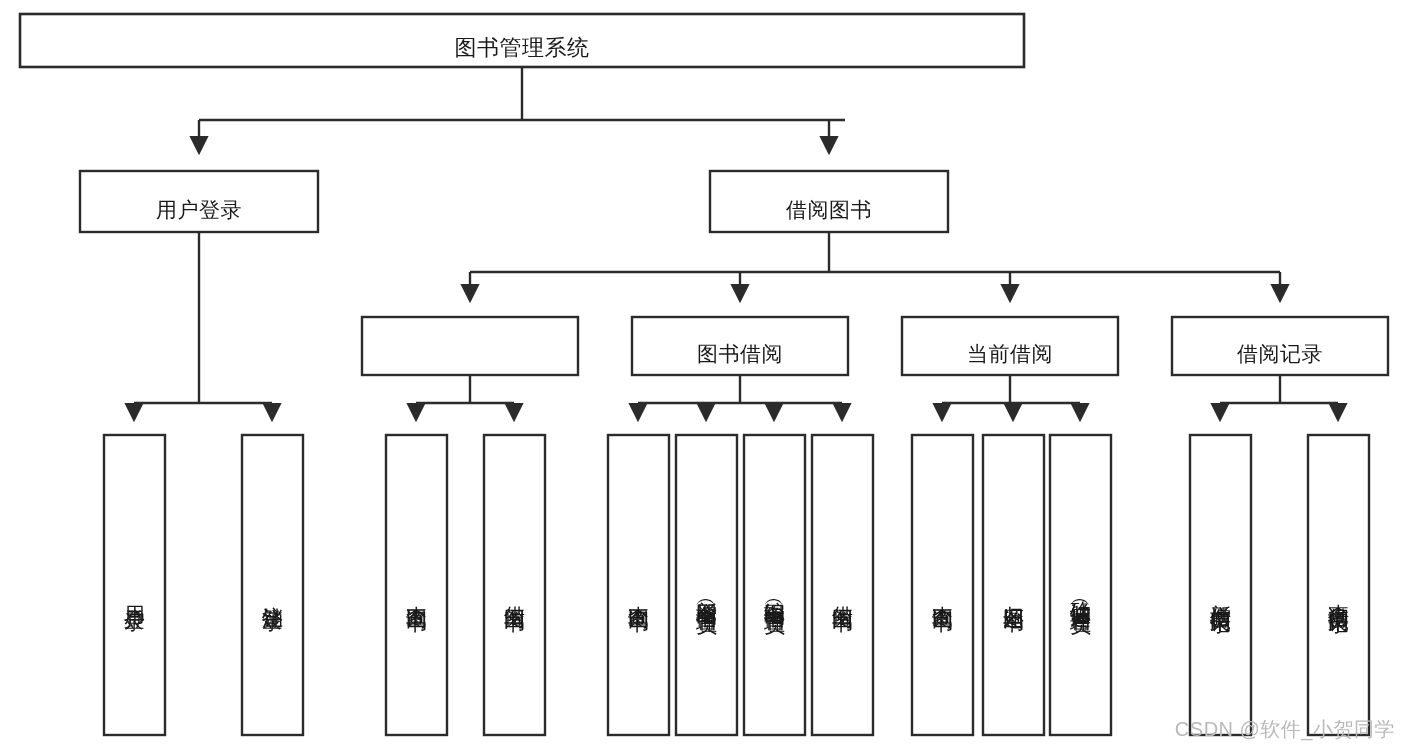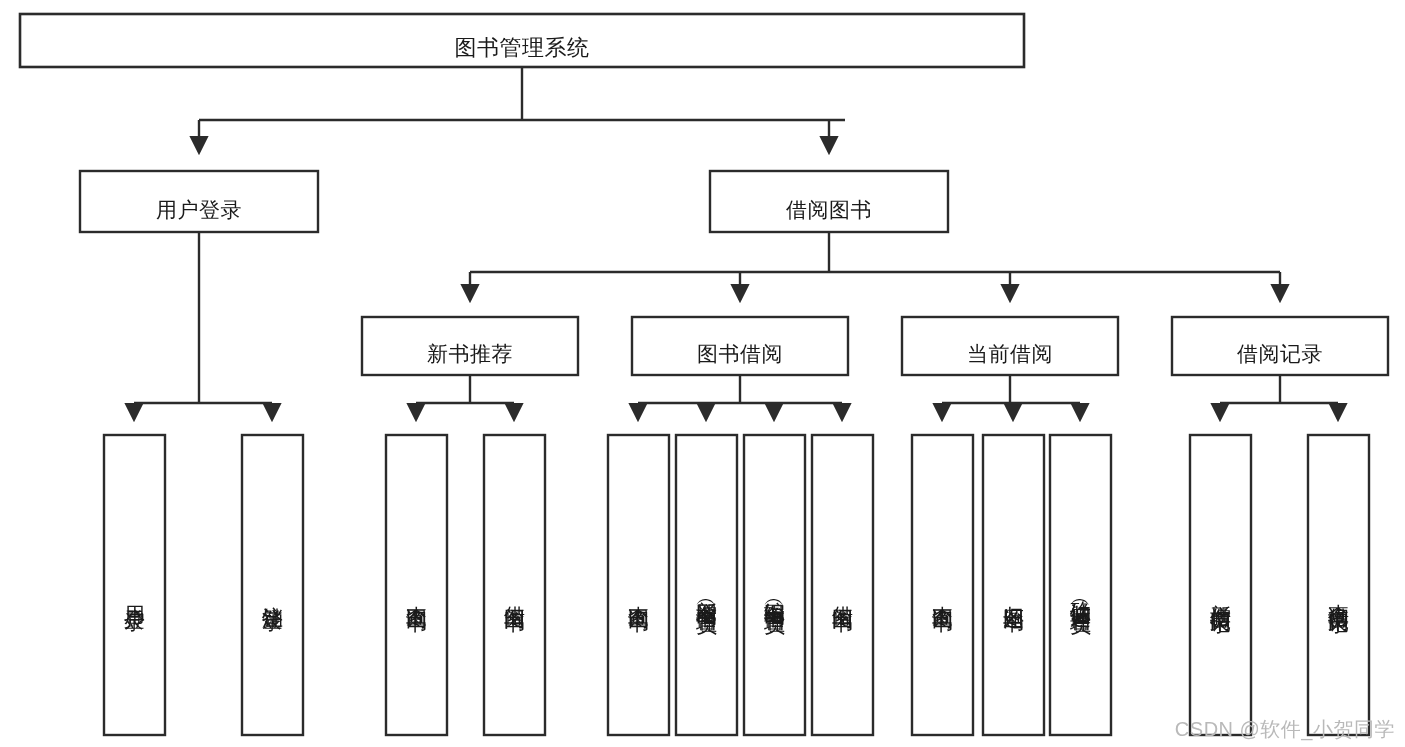--- a/index.html
+++ b/index.html
@@ -180,21 +180,20 @@
   </svg>
 
   <div class="hit-layer">
 
     <div class="node-label horizontal root-label" style="left:20px; top:14px; width:1004px; height:53px;">图书管理系统</div>
 
     <div class="node-label horizontal" style="left:80px; top:171px; width:238px; height:61px;">用户登录</div>
 
     <div class="node-label horizontal" style="left:710px; top:171px; width:238px; height:61px;">借阅图书</div>
 
-    <div class="node-label horizontal" style="left:362px; top:317px; width:216px; height:58px;">新书推荐</div>
 
     <div class="node-label horizontal" style="left:902px; top:317px; width:216px; height:58px;">当前借阅</div>
 
     <div class="node-label horizontal" style="left:632px; top:317px; width:216px; height:58px;">图书借阅</div>
 
     <div class="node-label horizontal" style="left:1172px; top:317px; width:216px; height:58px;">借阅记录</div>
 
     <div class="node-label vertical" style="left:104px; top:435px; width:61px; height:300px;">用户登录</div>
 
     <div class="node-label vertical" style="left:242px; top:435px; width:61px; height:300px;">注销登录</div>

